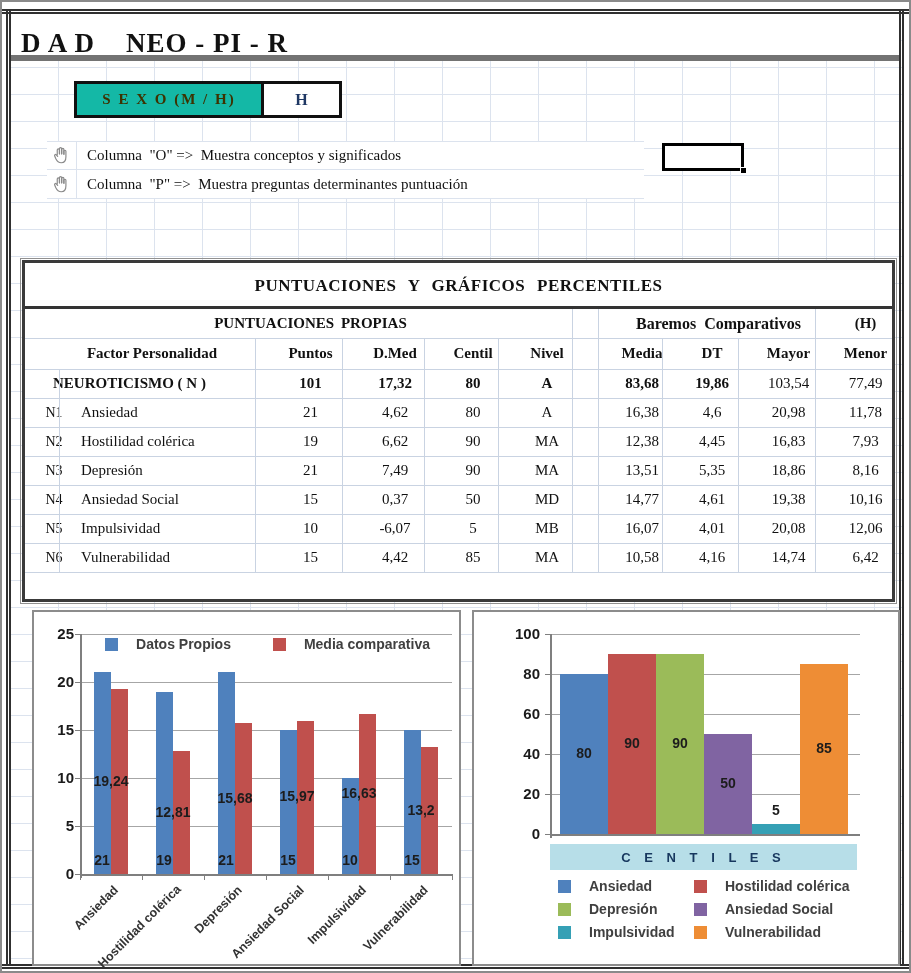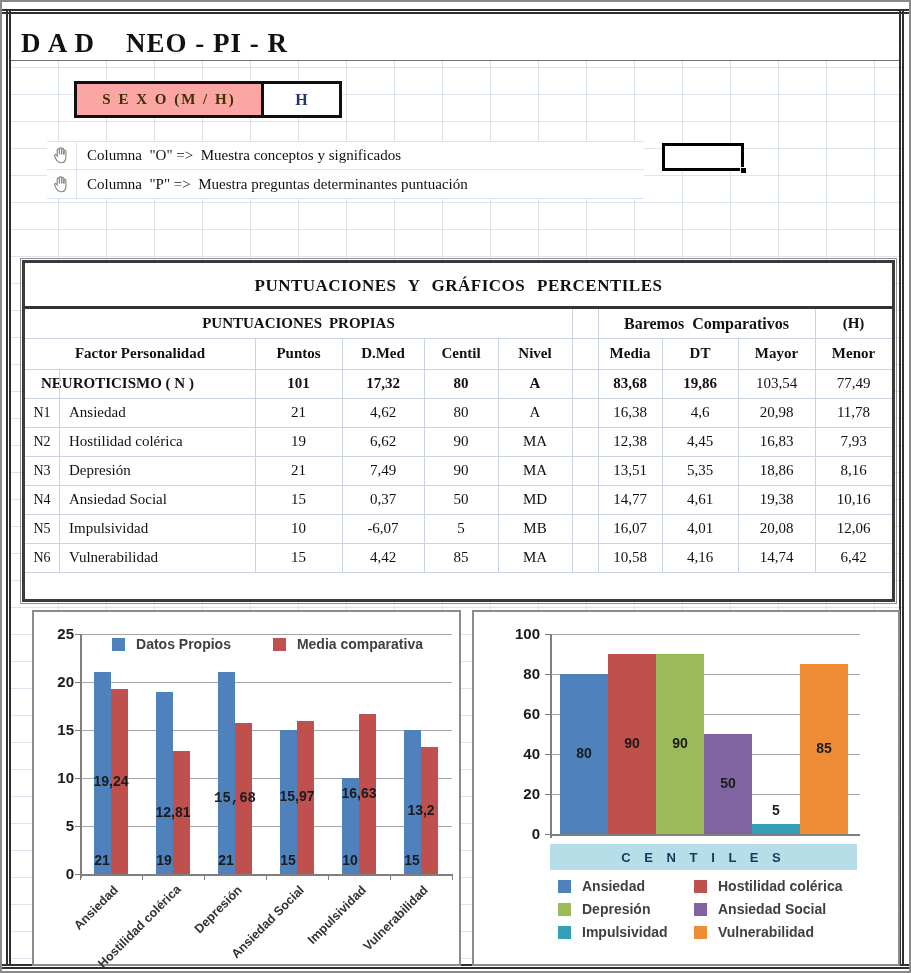--- a/index.html
+++ b/index.html
@@ -13,26 +13,26 @@
                      linear-gradient(to bottom,#dce3ee 1px,transparent 1px);
     background-size:48px 27px;}
   
   .dline{background:transparent;border:0 solid #303030;}
   #frame-top{left:0;top:7px;width:911px;height:5px;border-top-width:2px;border-bottom-width:2px;}
   #frame-bottom{left:0;top:962px;width:911px;height:5px;border-top-width:2px;border-bottom-width:2px;}
   #frame-left{left:4px;top:7px;width:5px;height:957px;border-left-width:2px;border-right-width:2px;}
   #frame-right{left:897px;top:7px;width:5px;height:957px;border-left-width:2px;border-right-width:2px;}
 
   
-  #title-row{left:9px;top:12px;width:888px;height:47px;background:#fff;border-bottom:1px solid #737373;}
+  #title-row{left:9px;top:12px;width:888px;height:47px;background:#fff;border-bottom:6px solid #737373;}
   #sheet-title{left:10px;top:14px;font-size:27px;font-weight:bold;letter-spacing:1px;white-space:pre;}
 
   
   #sexo-wrap{left:72px;top:79px;width:268px;height:37px;border:3px solid #101010;display:flex;}
-  #sexo-label{width:187px;background:#fca5a5;border-right:3px solid #101010;display:flex;align-items:center;
+  #sexo-label{width:187px;background:#14b8a6;border-right:3px solid #101010;display:flex;align-items:center;
               justify-content:center;font-size:15px;font-weight:bold;letter-spacing:2px;color:#3d3200;}
   #sexo-value{flex:1;background:#fff;display:flex;align-items:center;justify-content:center;
               font-size:16px;font-weight:bold;color:#1F3864;}
 
   
   #notes{left:45px;top:139px;width:597px;height:58px;background:#fff;border-top:1px solid #dce3ee;border-bottom:1px solid #dce3ee;}
   .note-row{display:flex;height:28px;align-items:center;border-bottom:1px solid #dce3ee;}
   .note-row:last-child{border-bottom:none;}
   .note-icon{width:30px;display:flex;justify-content:center;align-items:center;border-right:1px solid #dce3ee;height:100%;}
   .note-text{padding-left:10px;font-size:15px;white-space:pre;}
@@ -41,21 +41,21 @@
   #selected-cell{left:660px;top:141px;width:82px;height:28px;background:#fff;border:3px solid #000;}
   #fill-handle{right:-6px;bottom:-6px;width:7px;height:7px;background:#000;border:1px solid #fff;position:absolute;}
 
   
   #main-table{left:20px;top:258px;width:873px;height:342px;background:#fff;border:3px solid #3a3a3a;outline:1px solid #909090;outline-offset:1px;}
   #t-title{height:46px;line-height:46px;text-align:center;font-size:17px;font-weight:bold;word-spacing:7px;
            letter-spacing:.5px;border-bottom:3px solid #333;}
   #t-body{position:relative;height:287px;}
   .vline,.hline{position:absolute;background:#c9d3e2;}
   .vline{width:1px;} .hline{height:1px;left:0;width:867px;}
-  .trow{position:absolute;left:0;width:867px;display:flex;height:29px;align-items:center;}
+  .trow{position:absolute;left:12px;width:867px;display:flex;height:29px;align-items:center;}
   .tc{text-align:center;font-size:15px;} 
   .c-code{width:34px;font-size:14px;} .c-name{width:196px;text-align:left;padding-left:10px;}
   .c-factor{width:230px;} .c-puntos{width:87px;} .c-dmed{width:82px;} .c-centil{width:74px;}
   .c-nivel{width:74px;} .c-gap{width:26px;} .c-media{width:64px;} .c-dt{width:76px;}
   .c-mayor{width:77px;} .c-menor{width:77px;}
   .hdr{font-weight:bold;font-size:15px;}
   .h1row{height:29px;top:0;} .h2row{top:29px;height:31px;}
   .g-left{width:547px;text-align:center;font-weight:bold;font-size:15px;word-spacing:3px;}
   .g-bar{width:217px;text-align:center;font-weight:bold;font-size:16px;word-spacing:4px;}
   .g-h{width:77px;text-align:center;font-weight:bold;font-size:15px;}
@@ -66,21 +66,21 @@
   #chart-left{left:30px;top:608px;width:429px;height:356px;}
   #chart-right{left:470px;top:608px;width:428px;height:356px;}
   .gline{position:absolute;height:1px;background:#a6a6a6;}
   .axline{position:absolute;background:#7f7f7f;}
   .ytick{position:absolute;font-size:15px;font-weight:bold;color:#1a1a1a;text-align:right;}
   .bar{position:absolute;}
   .dlabel{position:absolute;font-size:14px;font-weight:bold;color:#1c1c1c;text-align:center;}
   .catlabel{position:absolute;width:110px;text-align:right;font-size:12.5px;font-weight:bold;color:#333;
             transform:rotate(-45deg);transform-origin:100% 0;white-space:nowrap;}
   .legend-left{position:absolute;left:50px;right:8px;top:24px;display:flex;justify-content:center;gap:42px;}
-  .leg-item{display:flex;align-items:center;gap:11px;font-size:14px;font-weight:bold;color:#404040;white-space:nowrap;}
+  .leg-item{display:flex;align-items:center;gap:18px;font-size:14px;font-weight:bold;color:#404040;white-space:nowrap;}
   .sq{width:12px;height:12px;display:inline-block;}
   #centiles-band{position:absolute;left:76px;top:232px;width:307px;height:26px;background:#B7DEE8;
      display:flex;align-items:center;justify-content:center;font-size:13px;font-weight:bold;
      letter-spacing:5px;color:#17375E;}
   #legend-right{position:absolute;left:84px;top:266px;display:grid;grid-template-columns:136px 170px;row-gap:7px;}
   .leg-item .sq{width:13px;height:13px;}
 </style>
 </head>
 <body>
 
@@ -315,21 +315,21 @@
       <div class="dlabel" style="left: 53px; top: 160.648px; width: 48px;">19,24</div>
       <div class="catlabel" style="left: -33px; top: 271px;">Ansiedad</div>
       <div class="bar" style="left: 122px; top: 79.6px; width: 17px; height: 182.4px; background: rgb(79, 129, 189);"></div>
       <div class="bar" style="left: 139px; top: 139.024px; width: 17px; height: 122.976px; background: rgb(192, 80, 77);"></div>
       <div class="dlabel" style="left: 115px; top: 240px; width: 30px;">19</div>
       <div class="dlabel" style="left: 115px; top: 191.512px; width: 48px;">12,81</div>
       <div class="catlabel" style="left: 29px; top: 271px;">Hostilidad colérica</div>
       <div class="bar" style="left: 184px; top: 60.4px; width: 17px; height: 201.6px; background: rgb(79, 129, 189);"></div>
       <div class="bar" style="left: 201px; top: 111.472px; width: 17px; height: 150.528px; background: rgb(192, 80, 77);"></div>
       <div class="dlabel" style="left: 177px; top: 240px; width: 30px;">21</div>
-      <div class="dlabel" style="left: 177px; top: 177.736px; width: 48px; font-family: Liberation Mono, monospace;">15,68</div>
+      <div class="dlabel" style="left: 177px; top: 177.736px; width: 48px;">15,68</div>
       <div class="catlabel" style="left: 91px; top: 271px;">Depresión</div>
       <div class="bar" style="left: 246px; top: 118px; width: 17px; height: 144px; background: rgb(79, 129, 189);"></div>
       <div class="bar" style="left: 263px; top: 108.688px; width: 17px; height: 153.312px; background: rgb(192, 80, 77);"></div>
       <div class="dlabel" style="left: 239px; top: 240px; width: 30px;">15</div>
       <div class="dlabel" style="left: 239px; top: 176.344px; width: 48px;">15,97</div>
       <div class="catlabel" style="left: 153px; top: 271px;">Ansiedad Social</div>
       <div class="bar" style="left: 308px; top: 166px; width: 17px; height: 96px; background: rgb(79, 129, 189);"></div>
       <div class="bar" style="left: 325px; top: 102.352px; width: 17px; height: 159.648px; background: rgb(192, 80, 77);"></div>
       <div class="dlabel" style="left: 301px; top: 240px; width: 30px;">10</div>
       <div class="dlabel" style="left: 301px; top: 173.176px; width: 48px;">16,63</div>

